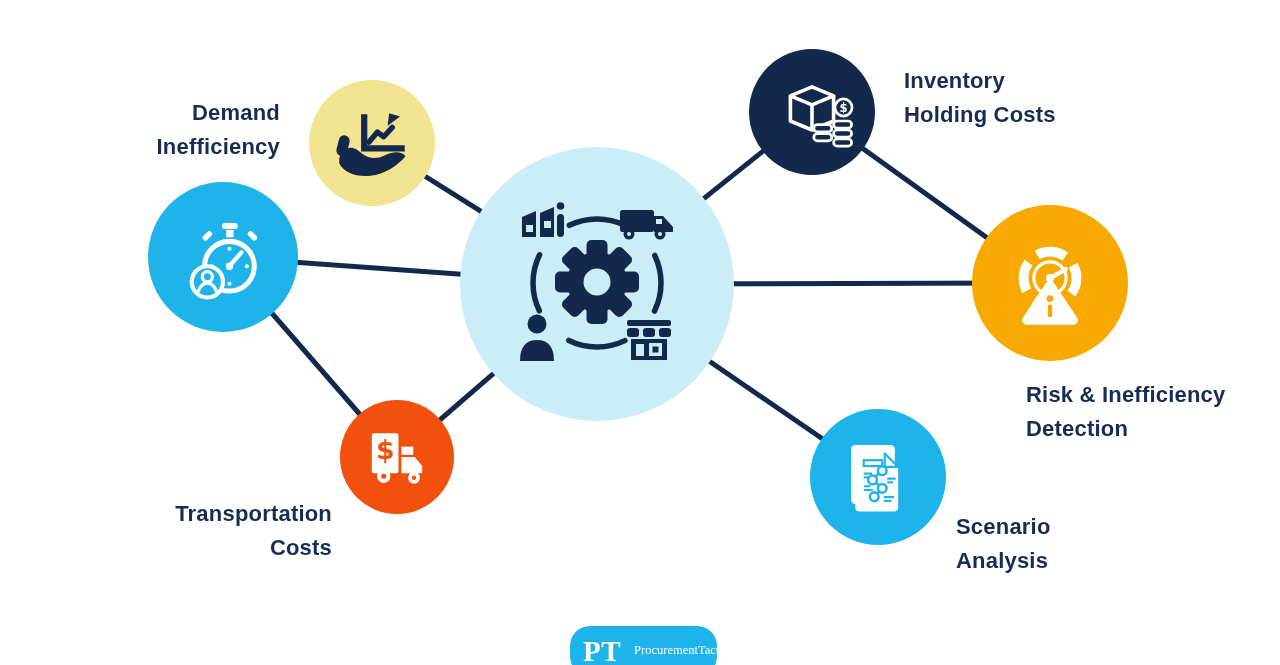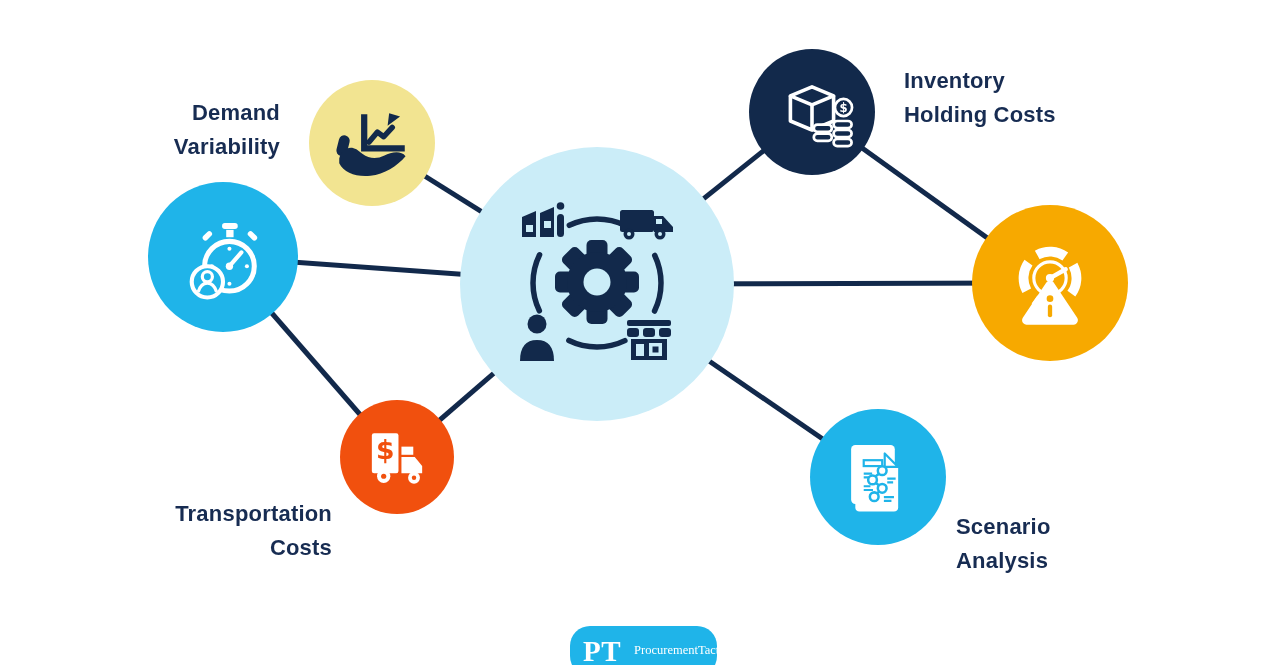--- a/index.html
+++ b/index.html
@@ -196,25 +196,27 @@
       <g stroke="#1FB4E9" stroke-width="3" fill="#FFFFFF">
         <circle cx="55" cy="42.5" r="5.2"></circle>
         <circle cx="43.5" cy="53.5" r="5.2"></circle>
         <circle cx="55" cy="63.5" r="5.2"></circle>
         <circle cx="45.5" cy="73.5" r="5.2"></circle>
       </g>
     </svg>
   </div>
 
   <div class="label lbl-demand">Demand
-Variability</div>
+Inefficiency</div>
   <div class="label lbl-transport">Transportation
 Costs</div>
   <div class="label lbl-inventory">Inventory
 Holding Costs</div>
+  <div class="label lbl-risk">Risk &amp; Inefficiency
+Detection</div>
   <div class="label lbl-scenario">Scenario
 Analysis</div>
 
   <div class="logo" id="logo" style="background: rgb(31, 180, 233);">
     <span class="pt">PT</span>
     <span class="sep"></span>
     <span class="names">
       <span>Procurement</span>
       <span>Tactics</span>
     </span>

